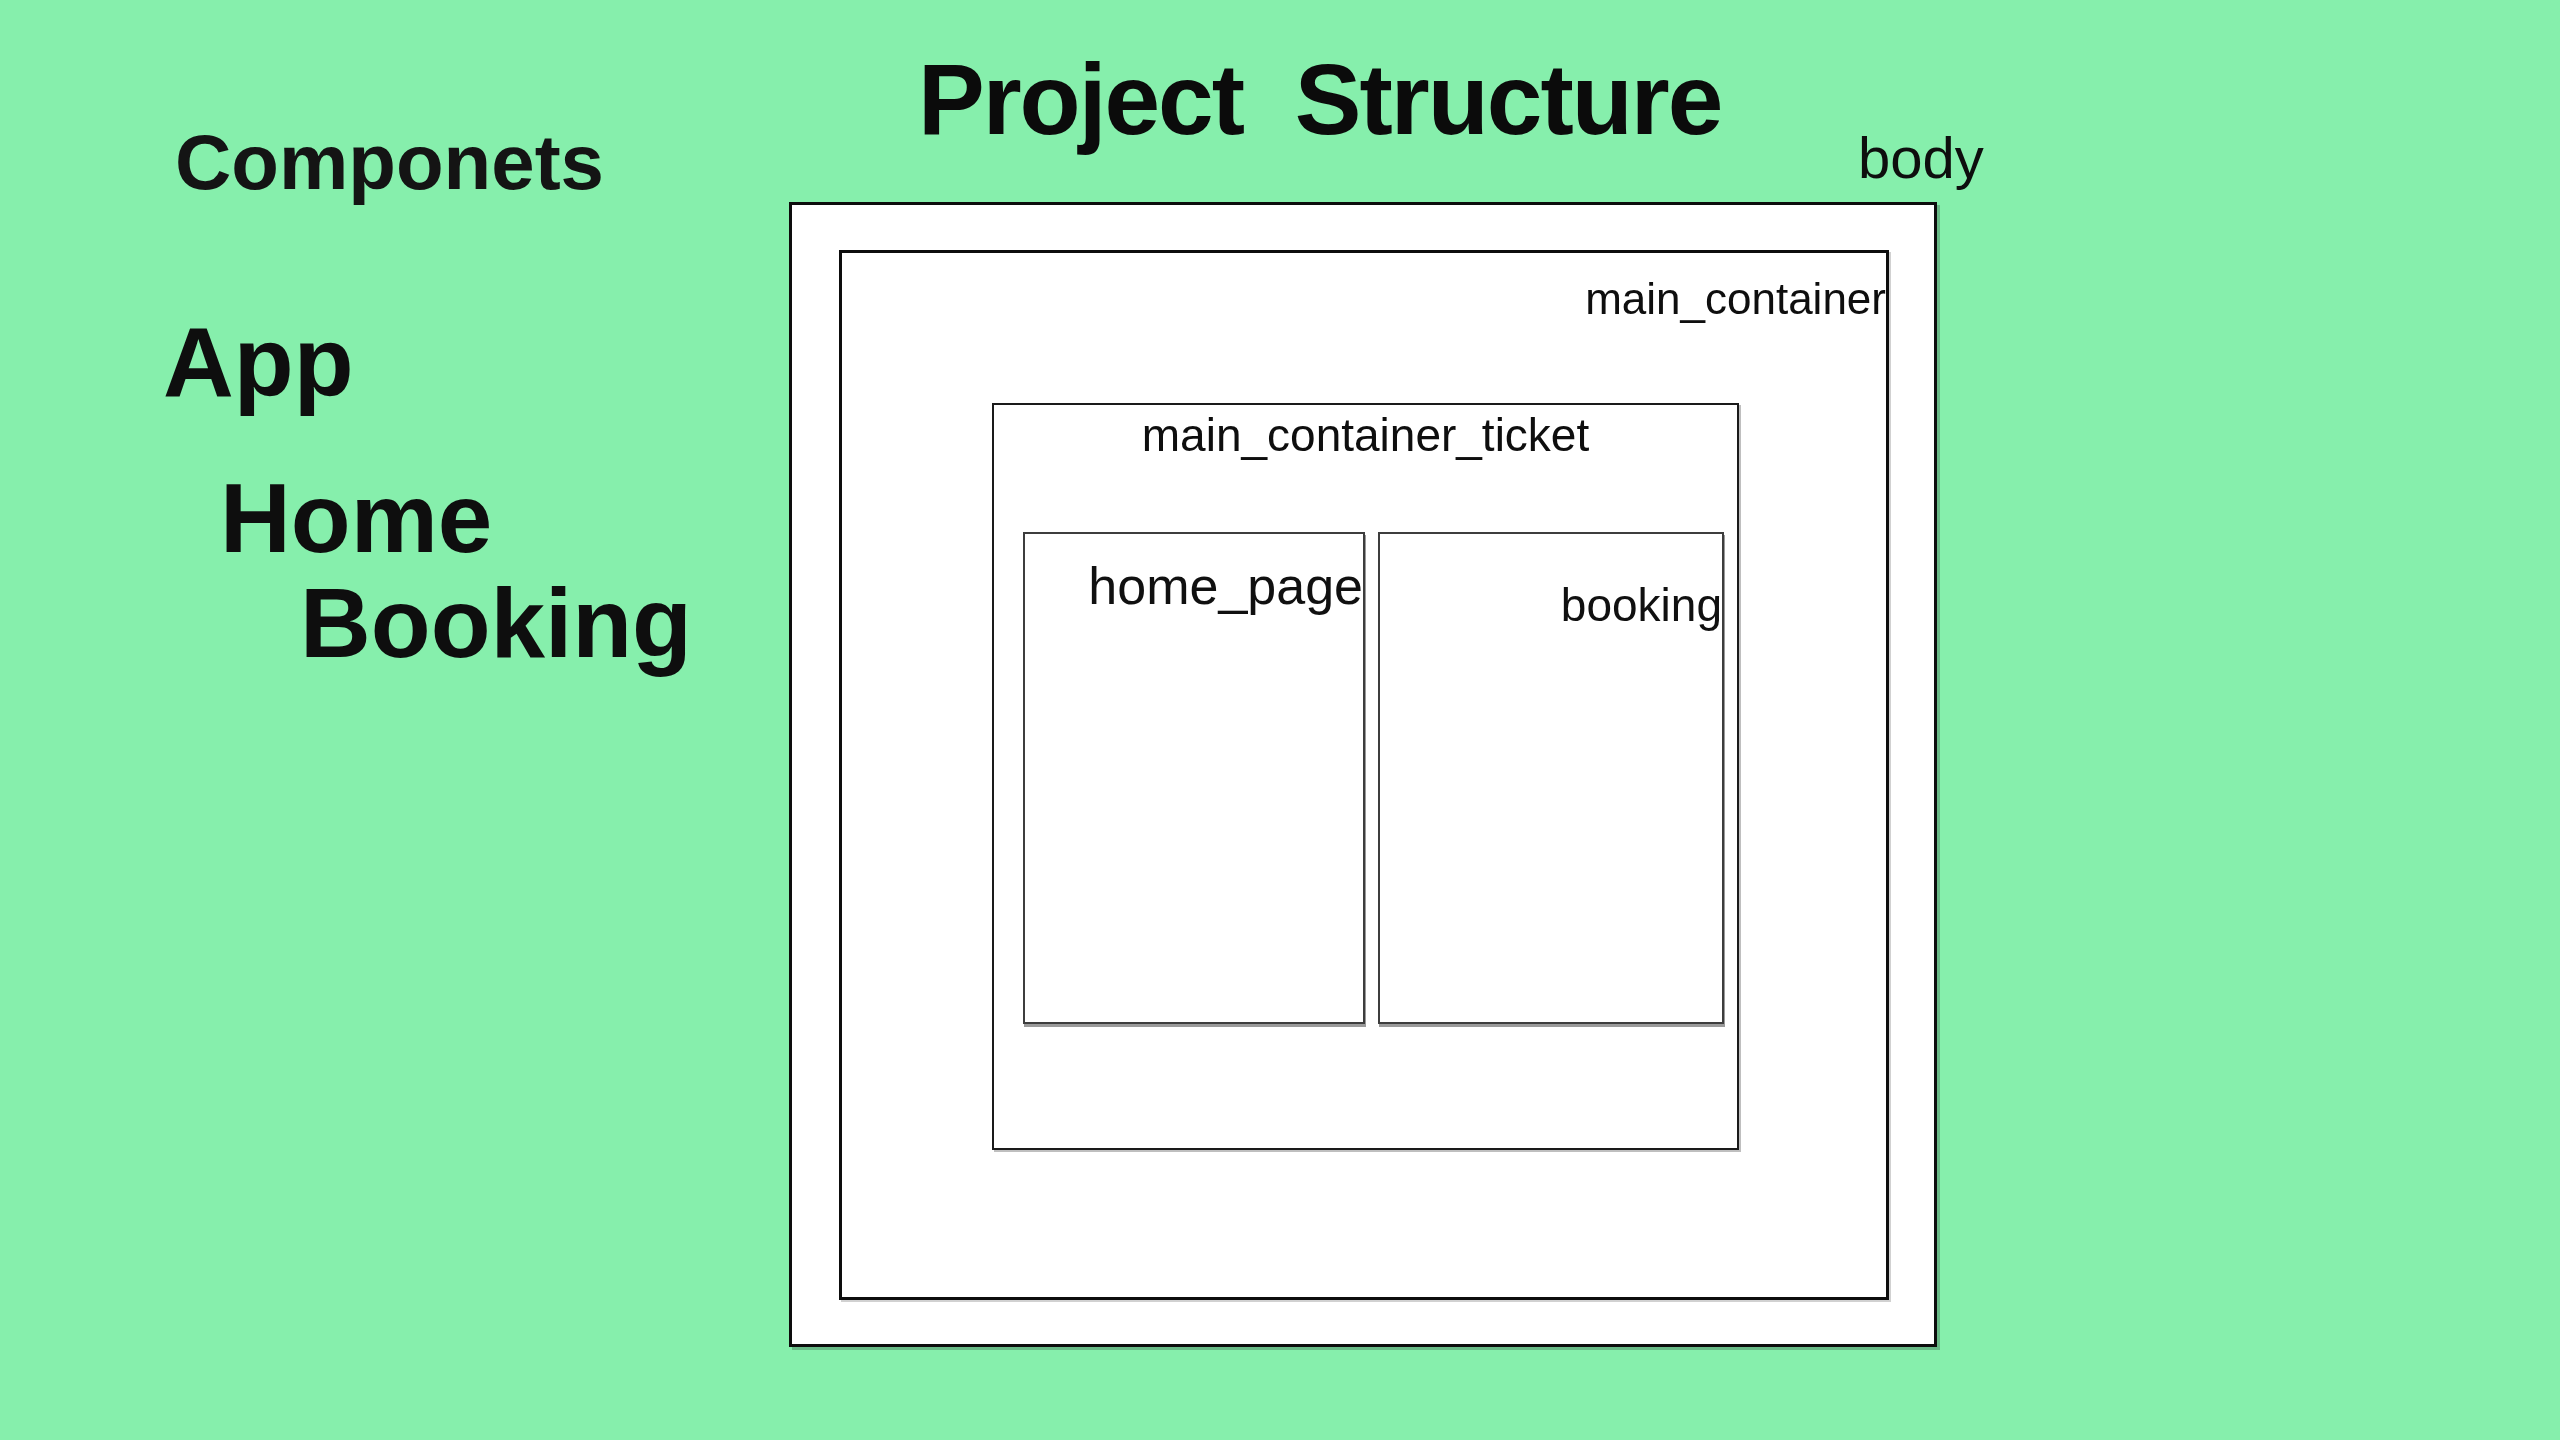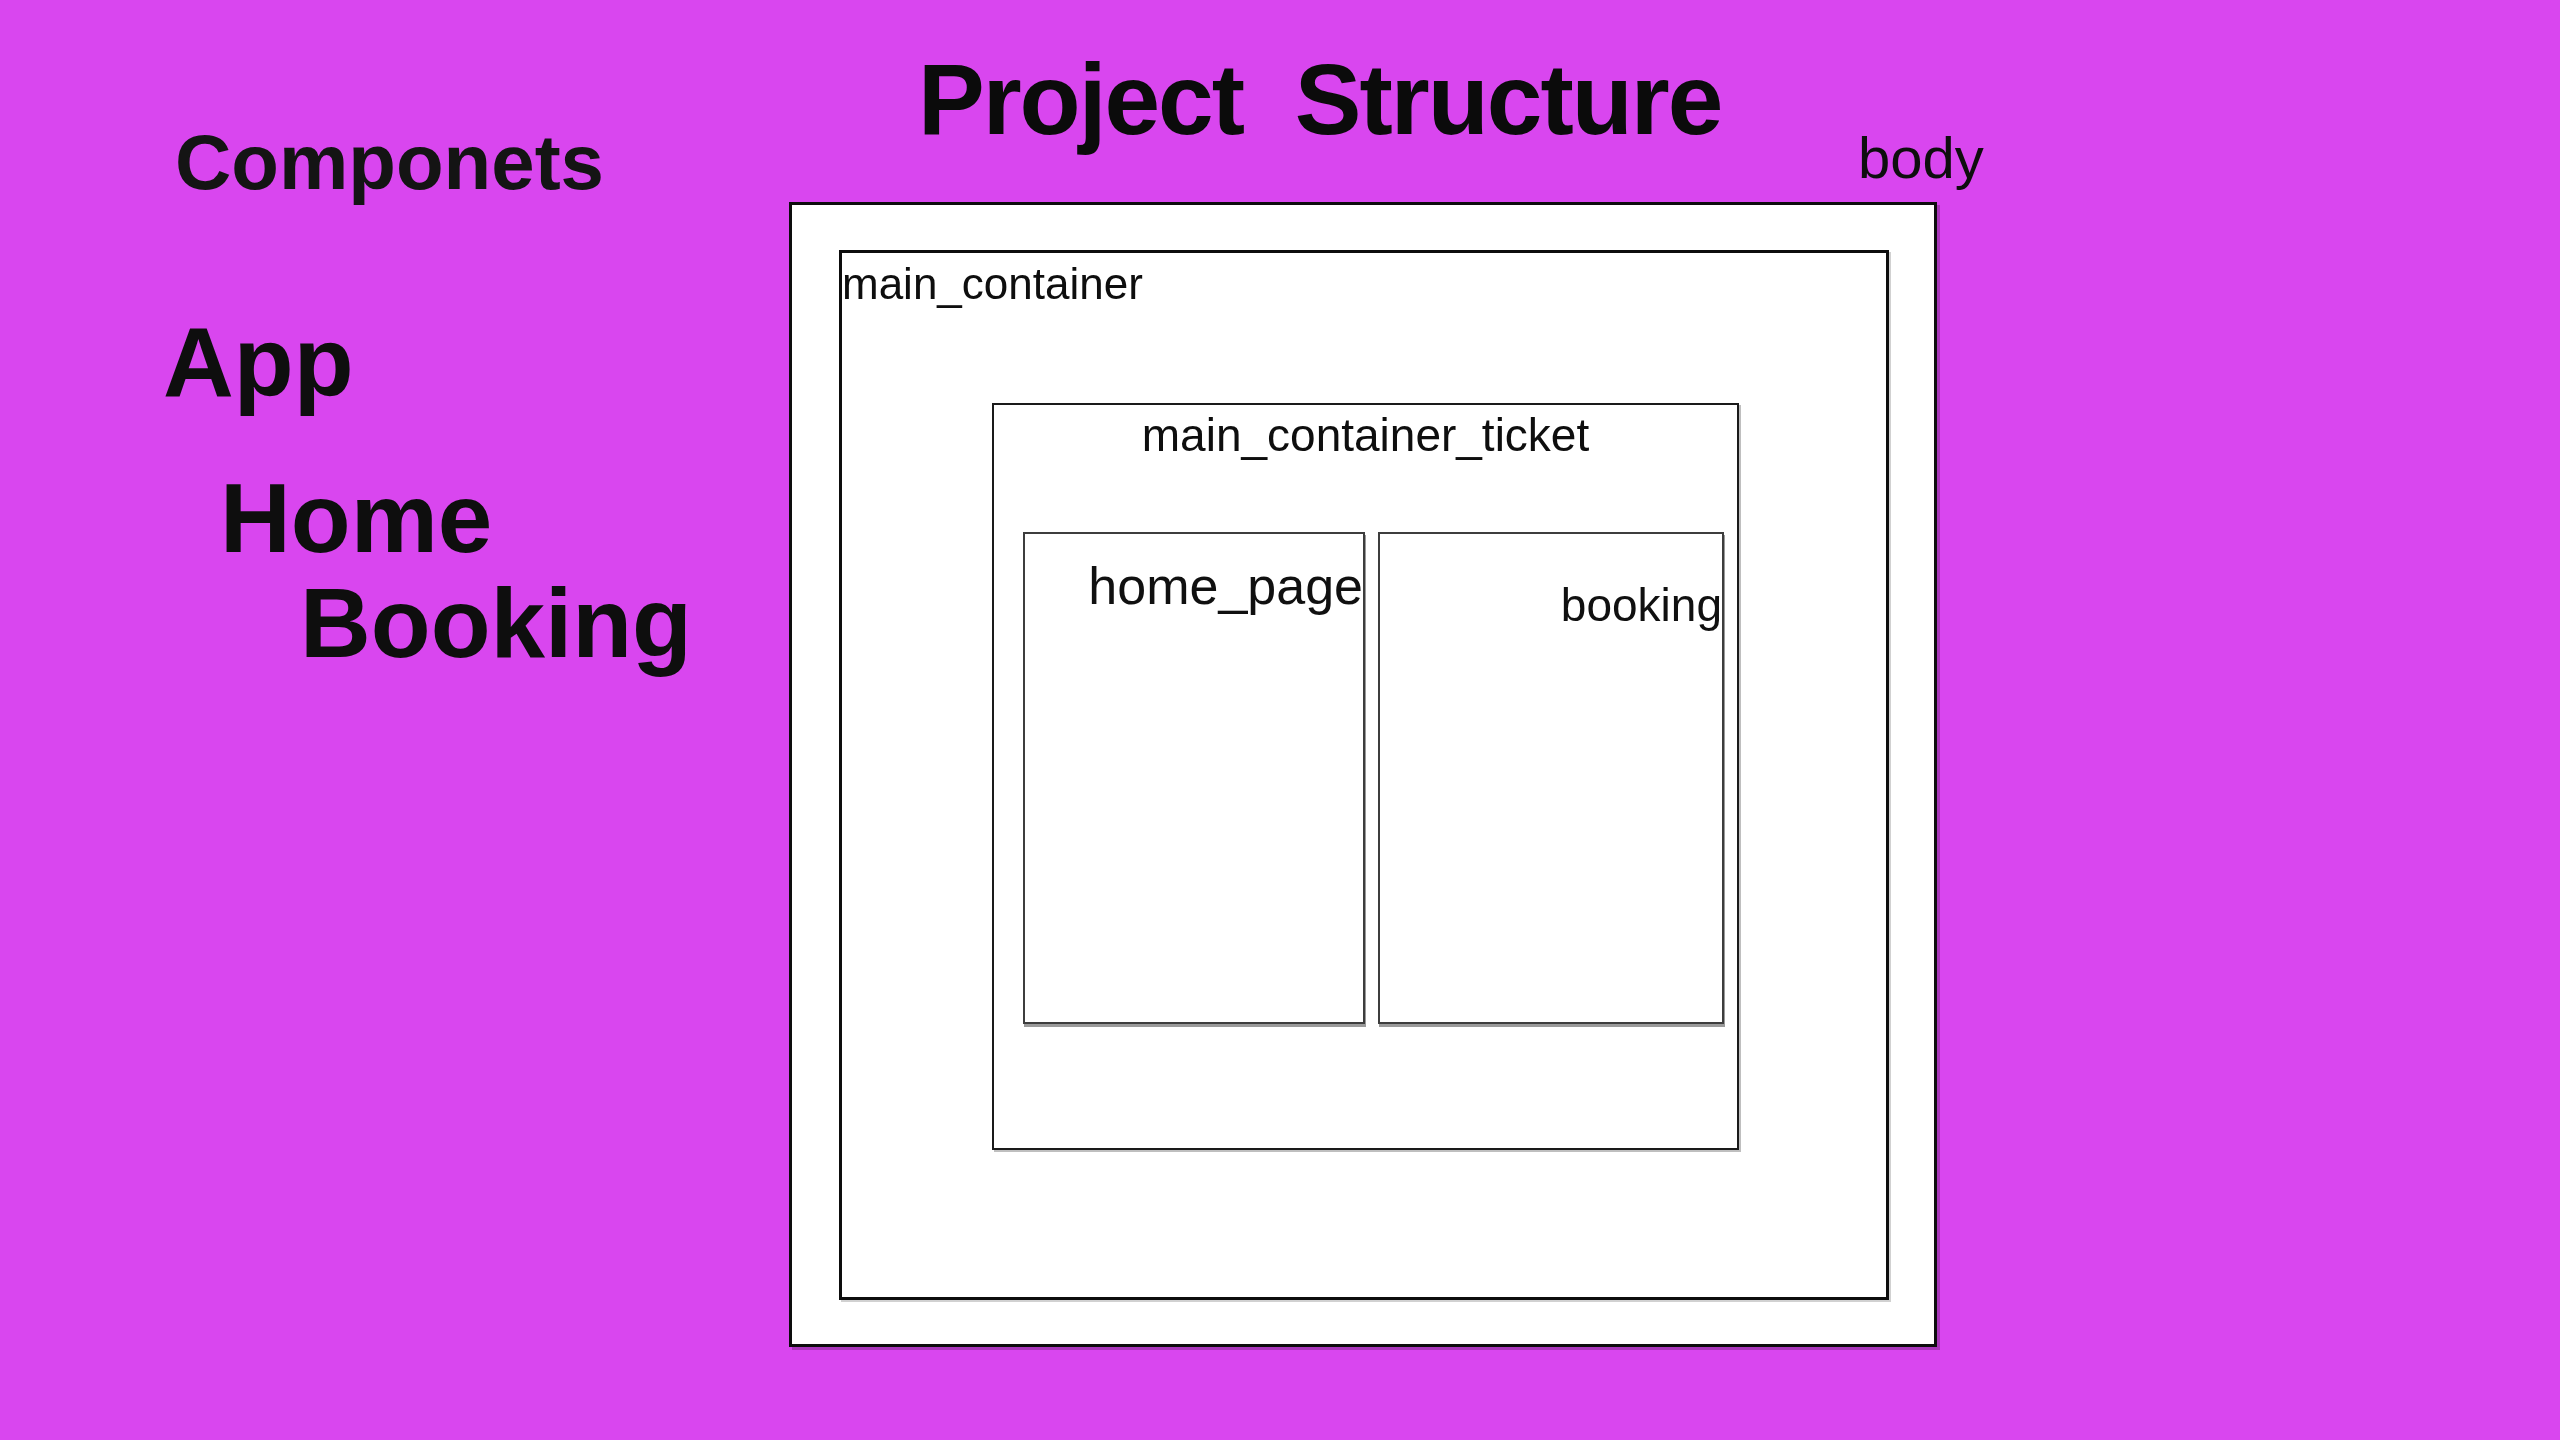--- a/index.html
+++ b/index.html
@@ -1,21 +1,21 @@
 <!DOCTYPE html>
 <html><head>
 <meta charset="utf-8">
 <style>
   * { margin: 0; padding: 0; box-sizing: border-box; }
   html, body { background: #ffffff; }
   .stage {
     position: relative;
     width: 2560px;
     height: 1440px;
-    background: #d946ef;
+    background: #86efac;
     overflow: hidden;
     font-family: "Liberation Sans", sans-serif;
     color: #111;
   }
 
   
   .title {
     position: absolute;
     left: 918px;
     top: 42px;
@@ -62,22 +62,22 @@
     color: #0e0e0e;
     white-space: nowrap;
   }
   .main-container-box {
     left: 47px; top: 45px;              
     width: 1050px; height: 1050px;
     border: 3px solid #0d0d0d;
     box-shadow: 2px 2px 0 rgba(0,0,0,0.18);
   }
   .main-container-label {
-    padding-top: 6px;
-    text-align: left;
+    padding-top: 21px;
+    text-align: right;
     font-size: 44px;
     color: #0e0e0e;
   }
   .ticket-box {
     left: 150px; top: 150px;            
     width: 747px; height: 747px;
     border: 2px solid #1a1a1a;
     box-shadow: 2px 2px 0 rgba(0,0,0,0.25);
   }
   .ticket-label {

